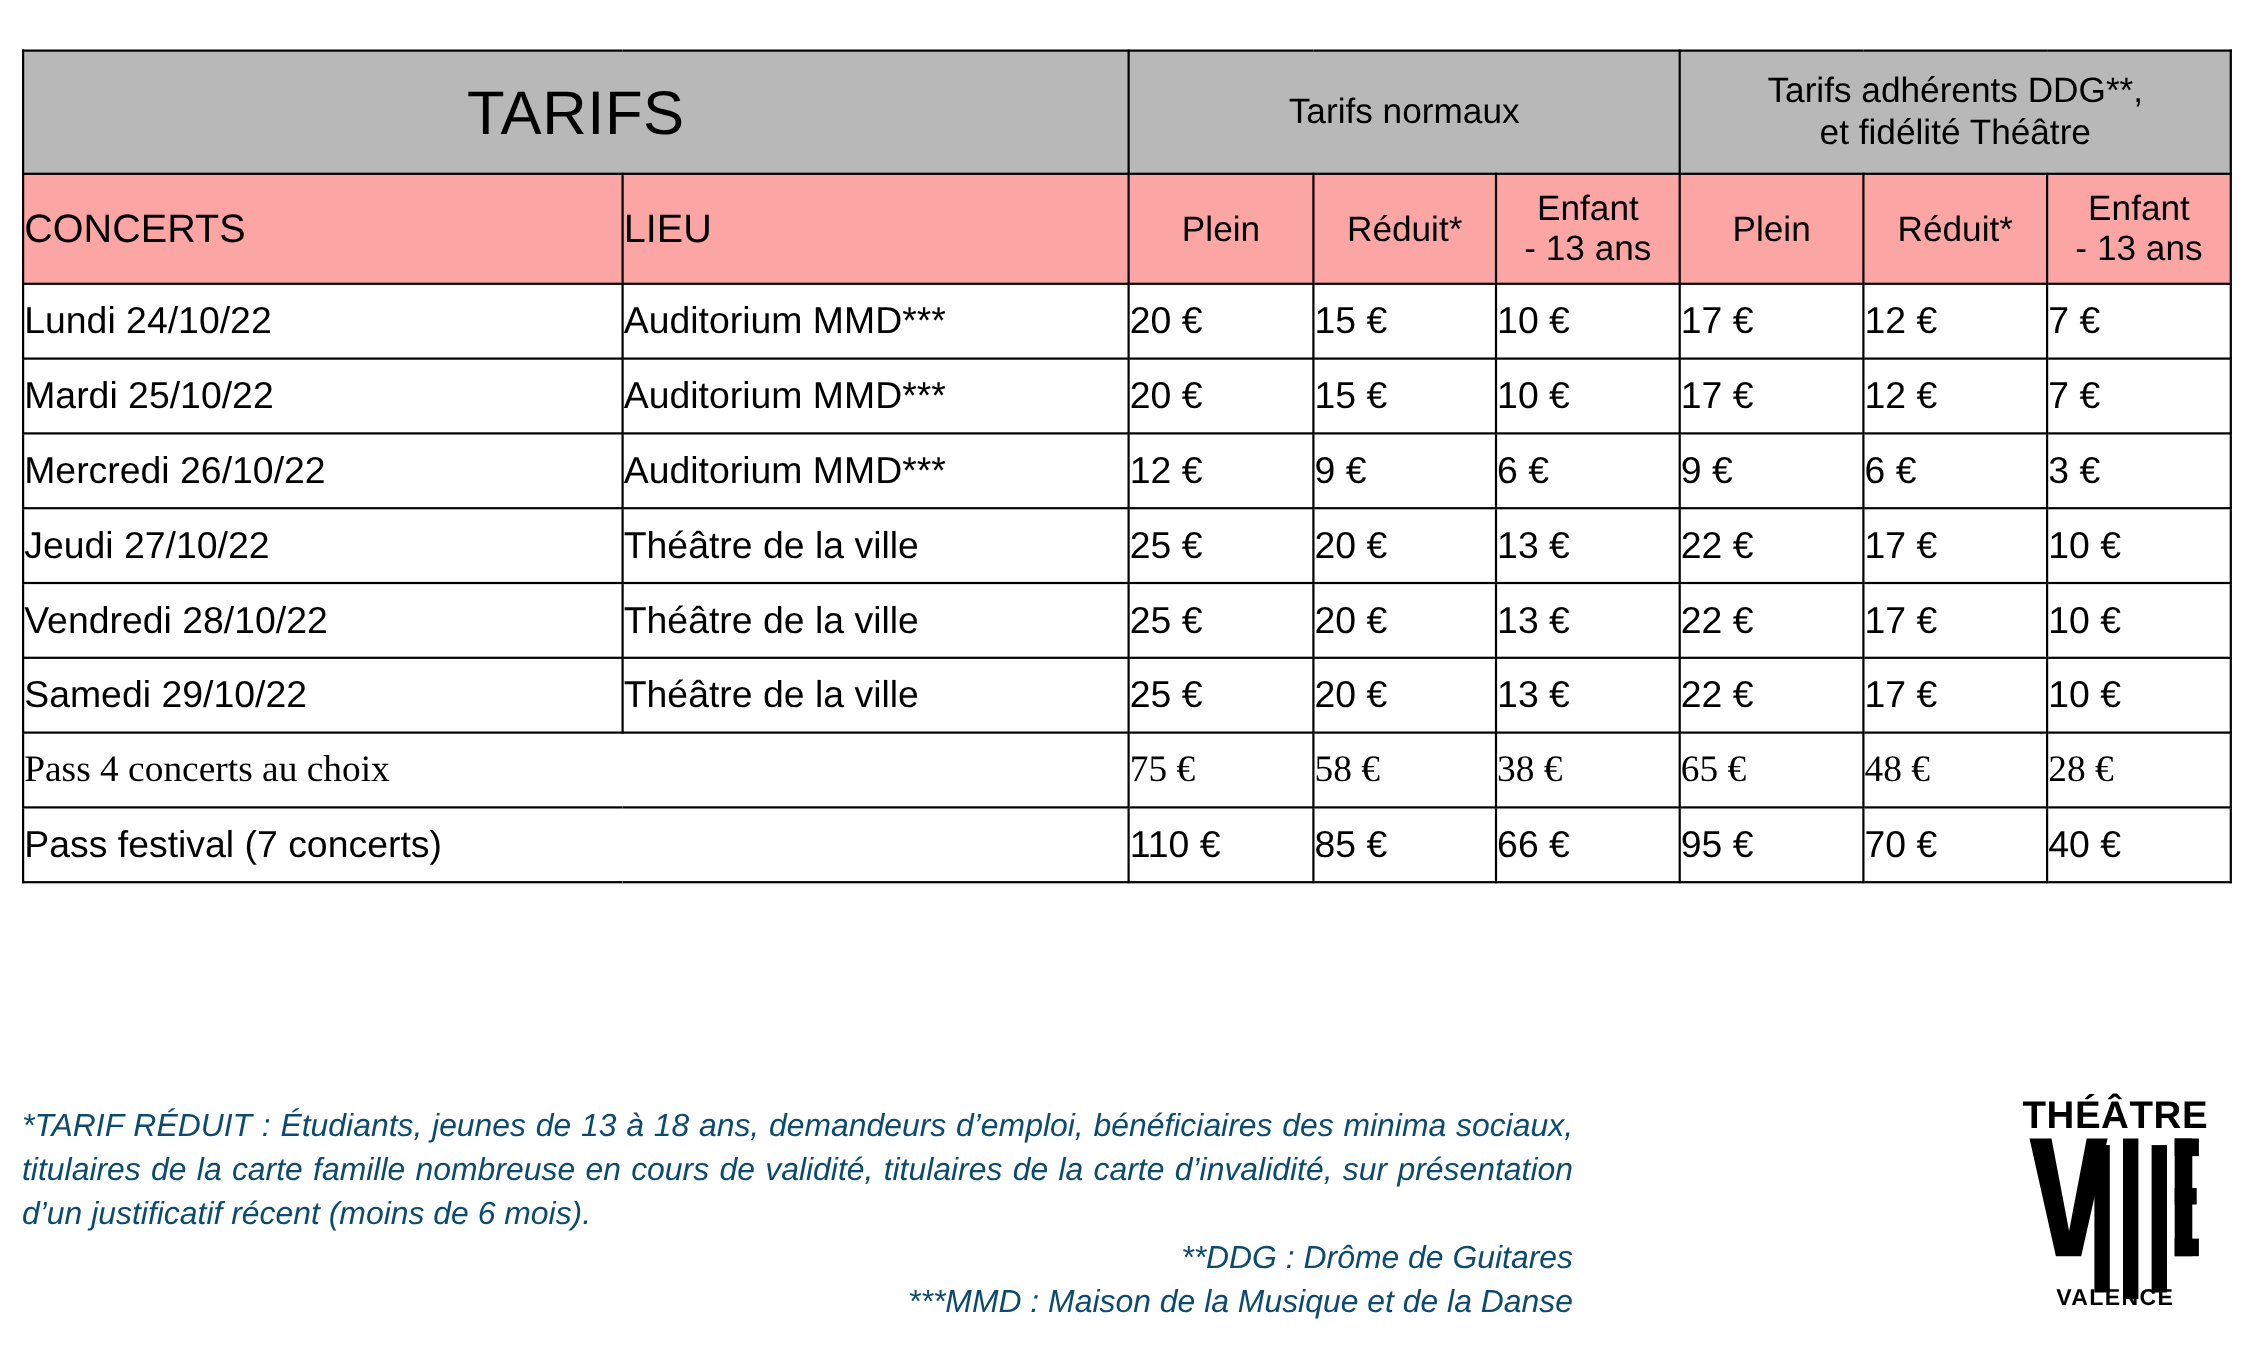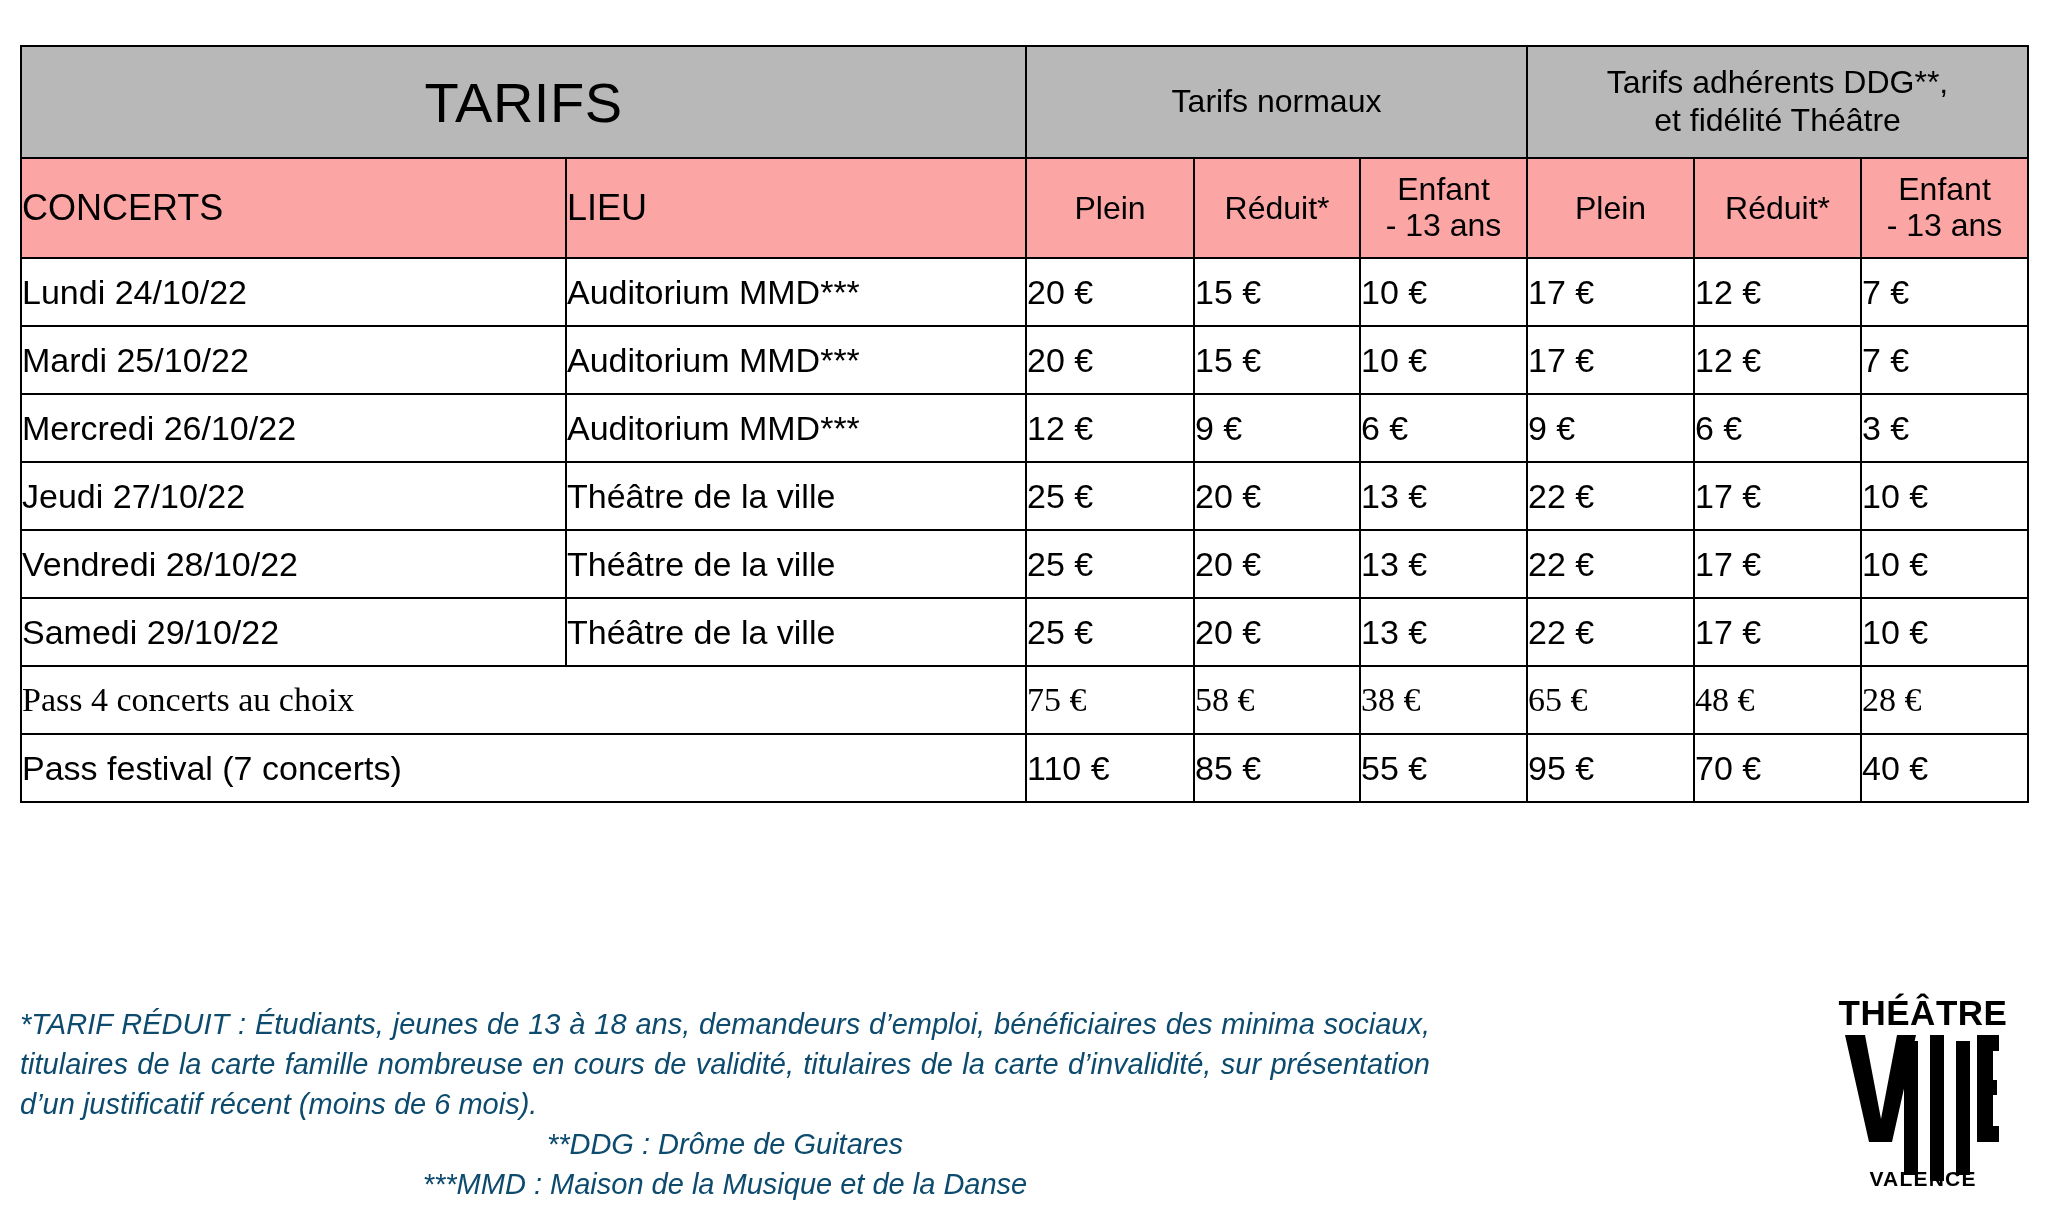--- a/index.html
+++ b/index.html
@@ -104,21 +104,21 @@
     width: 1410px;
     font-size: 29px;
     font-style: italic;
     line-height: 1.38;
     color: #0c4a6e;
   }
   .fn-justify {
     text-align: justify;
     text-justify: inter-word;
   }
-  .fn-line { text-align: center; }
+  .fn-line { text-align: right; }
 
   
   .logo {
     position: absolute;
     left: 1812px;
     top: 960px;
     width: 222px;
     height: 212px;
   }
   .logo svg { display: block; }
@@ -238,21 +238,21 @@
           <td class="row-cell cell-price thick-top">58 €</td>
           <td class="row-cell cell-price thick-top">38 €</td>
           <td class="row-cell cell-price thick-top">65 €</td>
           <td class="row-cell cell-price thick-top">48 €</td>
           <td class="row-cell cell-price thick-top">28 €</td>
         </tr>
         <tr>
           <td class="row-cell pass-label" colspan="2">Pass festival (7 concerts)</td>
           <td class="row-cell cell-price">110 €</td>
           <td class="row-cell cell-price">85 €</td>
-          <td class="row-cell cell-price">55 €</td>
+          <td class="row-cell cell-price">66 €</td>
           <td class="row-cell cell-price">95 €</td>
           <td class="row-cell cell-price">70 €</td>
           <td class="row-cell cell-price">40 €</td>
         </tr>
       </tbody>
   </table>
 
   <div class="footnotes">
     <div class="fn-justify">*TARIF RÉDUIT : Étudiants, jeunes de 13 à 18 ans, demandeurs d’emploi, bénéficiaires des minima sociaux, titulaires de la carte famille nombreuse en cours de validité, titulaires de la carte d’invalidité, sur présentation d’un justificatif récent (moins de 6 mois).</div>
     <div class="fn-line">**DDG : Drôme de Guitares</div>

